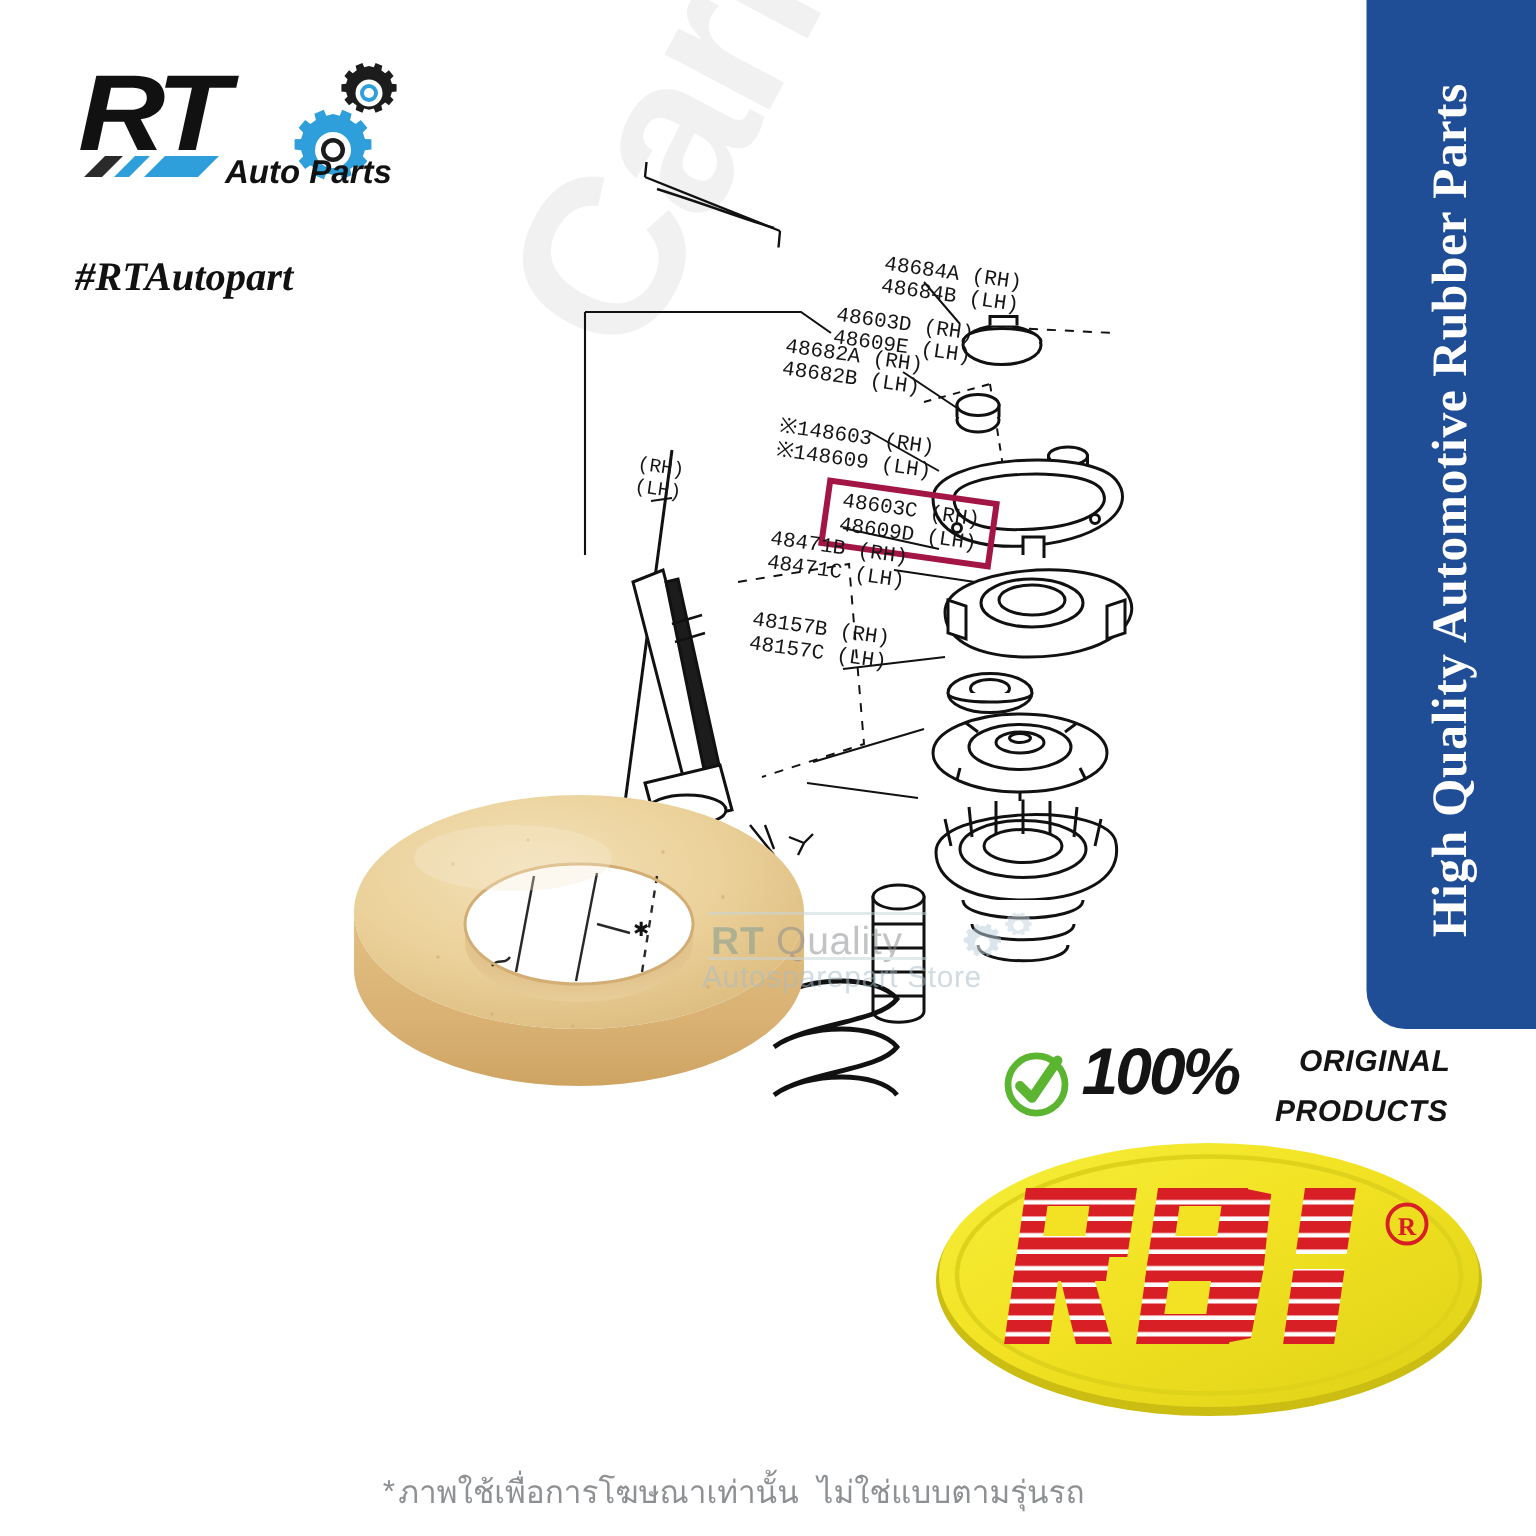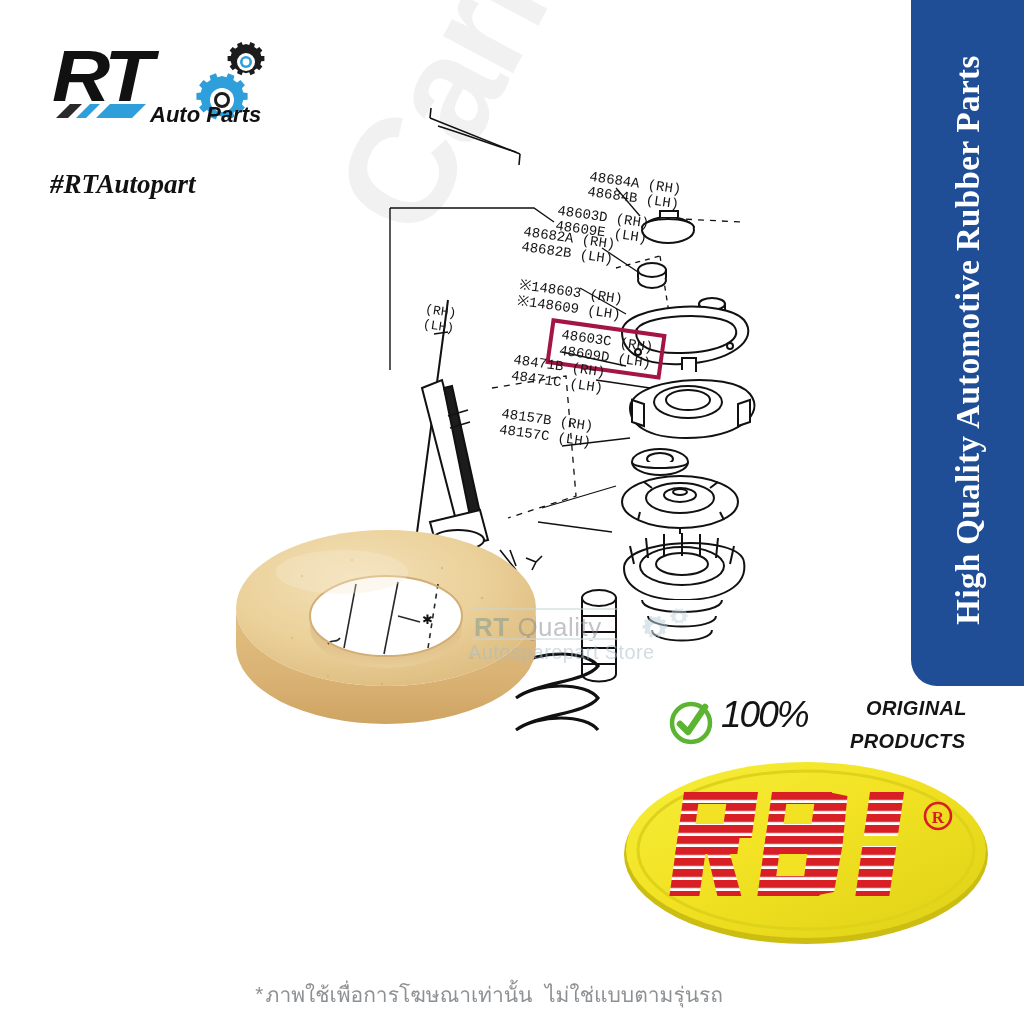--- a/index.html
+++ b/index.html
@@ -197,22 +197,22 @@
   }
   #original-badge .check-wrap {
     position: absolute;
     left: 0px;
     top: 6px;
   }
   #original-badge .pct {
     position: absolute;
     left: 53px;
     top: -2px;
-    font-size: 37px;
-    font-weight: normal;
+    font-size: 44px;
+    font-weight: bold;
     font-style: italic;
     color: #141414;
     letter-spacing: -2px;
     line-height: 46px;
   }
   #original-badge .orig1 {
     position: absolute;
     left: 182px;
     top: 4px;
     font-size: 20px;

